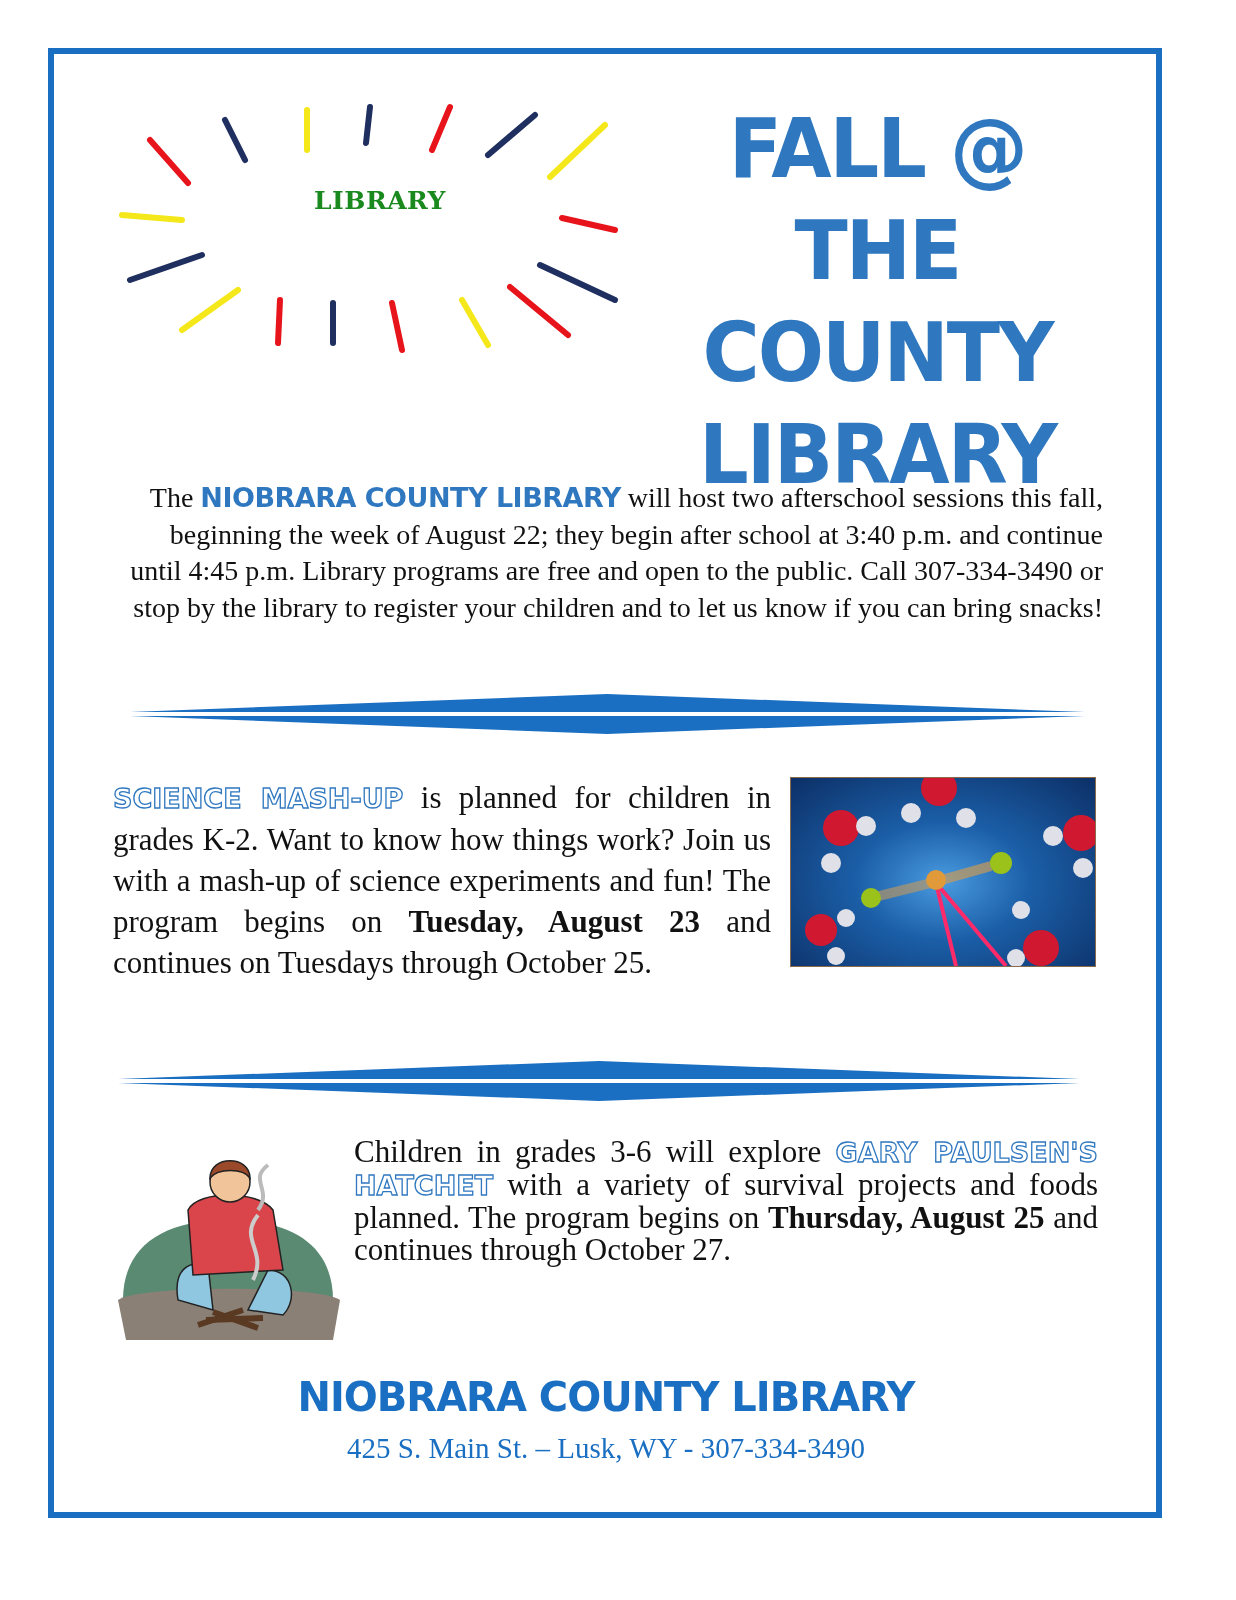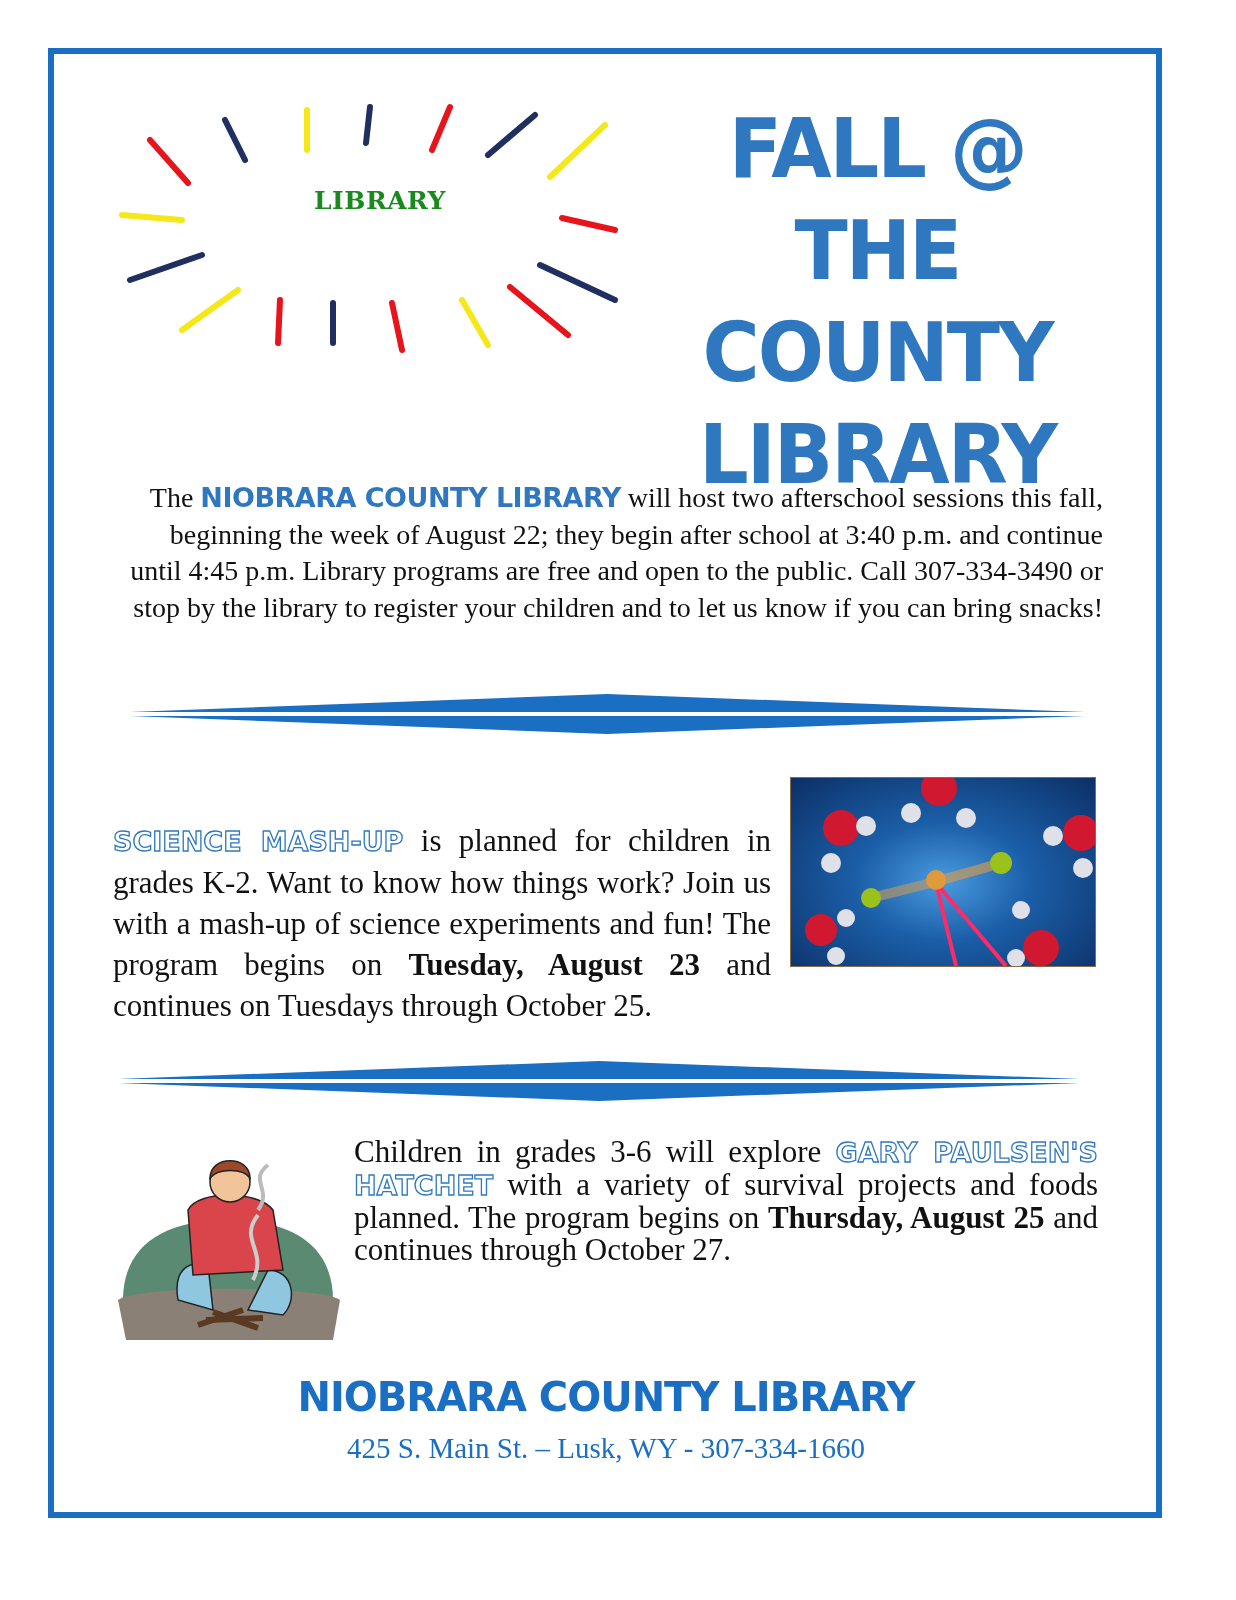--- a/index.html
+++ b/index.html
@@ -6,21 +6,21 @@
   body { width: 1236px; height: 1600px; position: relative; overflow: hidden; font-family: "Liberation Serif", serif; color: #111; }
   .frame { position: absolute; left: 48px; top: 48px; width: 1102px; height: 1458px; border: 6px solid #1a6fc2; }
   .burst { position: absolute; left: 110px; top: 95px; width: 530px; height: 270px; }
   .burst-text { position: absolute; left: 200px; top: 183px; width: 360px; text-align: center; color: #1a8a1f; font-family: "DejaVu Serif", serif; font-weight: bold; font-size: 25px; line-height: 35px; letter-spacing: 0.5px; }
   .headline { position: absolute; left: 655px; top: 108px; width: 445px; text-align: center; color: #2f78c0; font-family: "DejaVu Sans", sans-serif; font-weight: bold; font-size: 78px; line-height: 97px; letter-spacing: -2px; transform: scaleY(1.05); }
   .para { position: absolute; font-size: 28px; line-height: 36.5px; }
   .p1 { left: 113px; top: 480px; width: 990px; text-align: right; }
   .brand-inline { color: #2f78c0; font-family: "DejaVu Sans", sans-serif; font-weight: bold; font-size: 27px; letter-spacing: -0.5px; }
   .outline-title { font-family: "DejaVu Sans", sans-serif; font-weight: bold; color: #ffffff; -webkit-text-stroke: 1.3px #2f78c0; letter-spacing: 0px; }
   .divider { position: absolute; height: 40px; }
-  .p2 { left: 113px; top: 777px; width: 658px; font-size: 31px; line-height: 41px; text-align: justify; margin-top: 43px; }
+  .p2 { left: 113px; top: 777px; width: 658px; font-size: 31px; line-height: 41px; text-align: justify; }
   .p2 .outline-title { font-size: 27px; }
   .science-img { position: absolute; left: 790px; top: 777px; width: 304px; height: 188px; border: 1px solid #8a6a4a; overflow: hidden; background: radial-gradient(ellipse at 50% 55%, #4a9be0 0%, #1b5fa8 40%, #0c2f66 100%); }
   .p3 { left: 354px; top: 1136px; width: 744px; font-size: 31px; line-height: 32px; text-align: justify; }
   .p3 .outline-title { font-size: 27px; }
   .hatchet-img { position: absolute; left: 118px; top: 1150px; width: 222px; height: 190px; }
   .footer-name { position: absolute; left: 200px; top: 1374px; width: 812px; text-align: center; color: #1a6fc2; font-family: "DejaVu Sans", sans-serif; font-weight: bold; font-size: 40px; letter-spacing: -1px; }
   .footer-addr { position: absolute; left: 200px; top: 1432px; width: 812px; text-align: center; color: #1a6fc2; font-size: 29px; }
   b { font-weight: bold; }
 </style>
 </head>
@@ -115,13 +115,13 @@
       <line x1="88" y1="170" x2="145" y2="168"></line>
     </g>
     <path d="M140,60 C155,40 130,30 150,15" stroke="#bbb" stroke-width="4" fill="none"></path>
     <path d="M135,130 C150,100 120,90 140,65" stroke="#ccc" stroke-width="4" fill="none"></path>
   </svg>
 </div>
 
 <div class="para p3"><span>Children in grades 3-6 will explore </span><span class="outline-title">GARY PAULSEN'S HATCHET</span><span> with a variety of survival projects and foods planned. The program begins on </span><b>Thursday, August 25</b><span> and continues through October 27.</span></div>
 
 <div class="footer-name">NIOBRARA COUNTY LIBRARY</div>
-<div class="footer-addr">425 S. Main St. – Lusk, WY - 307-334-1660</div>
+<div class="footer-addr">425 S. Main St. – Lusk, WY - 307-334-3490</div>
 
 </body></html>

